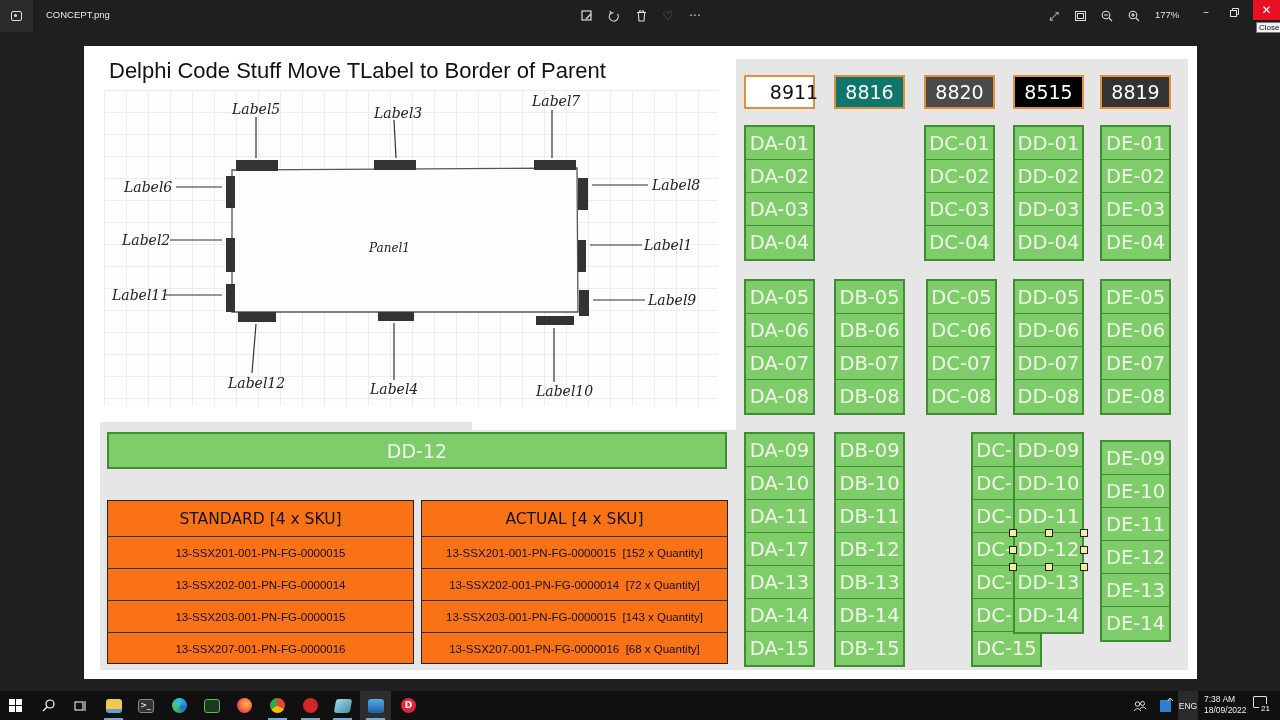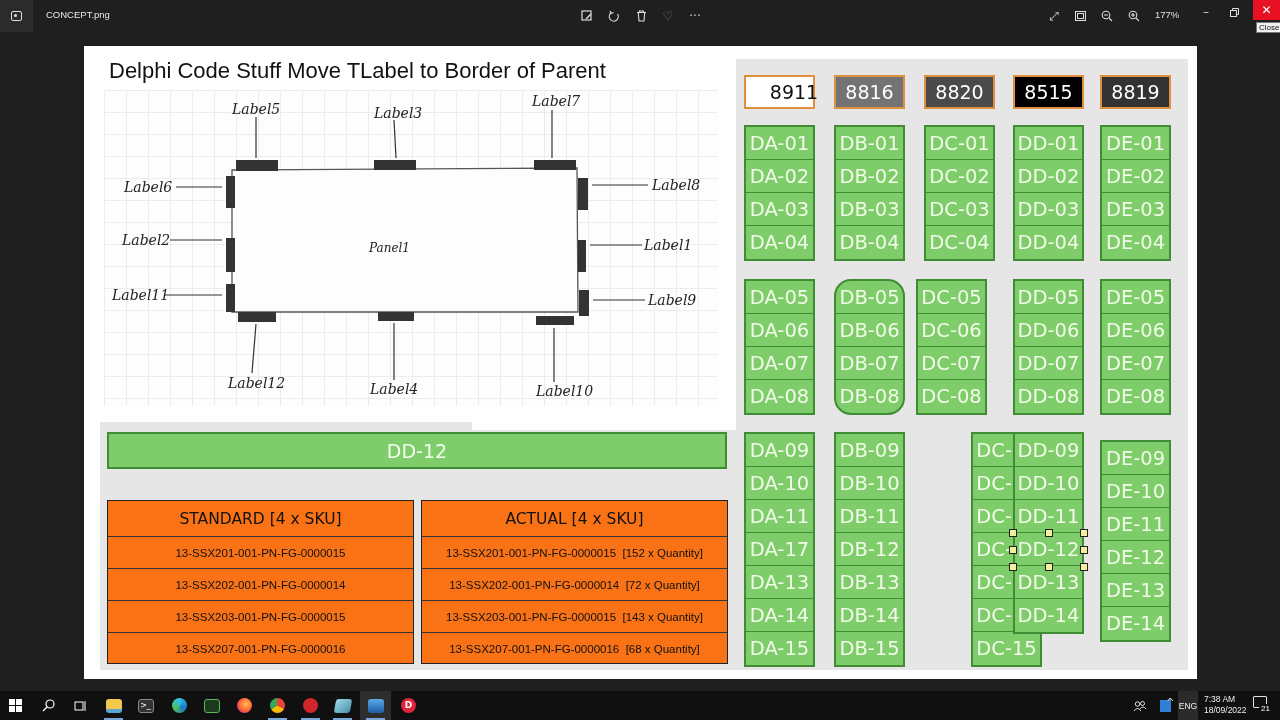--- a/index.html
+++ b/index.html
@@ -201,28 +201,22 @@
       </div>
       <div class="bin-group" style="left: 8px; top: 373px;">
         <div class="bin">DA-09</div>
         <div class="bin">DA-10</div>
         <div class="bin">DA-11</div>
         <div class="bin">DA-17</div>
         <div class="bin">DA-13</div>
         <div class="bin">DA-14</div>
         <div class="bin">DA-15</div>
       </div>
-      <div class="dept" style="left: 98px; background: #737373; color: rgb(255, 255, 255);">8816</div>
-      <div class="bin-group" style="left: 98px; top: 66px;">
-        <div class="bin">DB-01</div>
-        <div class="bin">DB-02</div>
-        <div class="bin">DB-03</div>
-        <div class="bin">DB-04</div>
-      </div>
-      <div class="bin-group" style="left: 98px; top: 220px; border-radius: 17px;">
+      <div class="dept" style="left: 98px; background: #0f766e; color: rgb(255, 255, 255);">8816</div>
+      <div class="bin-group" style="left: 98px; top: 220px;">
         <div class="bin">DB-05</div>
         <div class="bin">DB-06</div>
         <div class="bin">DB-07</div>
         <div class="bin">DB-08</div>
       </div>
       <div class="bin-group" style="left: 98px; top: 373px;">
         <div class="bin">DB-09</div>
         <div class="bin">DB-10</div>
         <div class="bin">DB-11</div>
         <div class="bin">DB-12</div>
@@ -230,21 +224,21 @@
         <div class="bin">DB-14</div>
         <div class="bin">DB-15</div>
       </div>
       <div class="dept" style="left: 188px; background: rgb(74, 74, 74); color: rgb(255, 255, 255);">8820</div>
       <div class="bin-group" style="left: 188px; top: 66px;">
         <div class="bin">DC-01</div>
         <div class="bin">DC-02</div>
         <div class="bin">DC-03</div>
         <div class="bin">DC-04</div>
       </div>
-      <div class="bin-group" style="left: 180px; top: 220px;">
+      <div class="bin-group" style="left: 190px; top: 220px;">
         <div class="bin">DC-05</div>
         <div class="bin">DC-06</div>
         <div class="bin">DC-07</div>
         <div class="bin">DC-08</div>
       </div>
       <div class="bin-group" style="left: 188px; top: 373px; margin-left: 47px;">
         <div class="bin">DC-09</div>
         <div class="bin">DC-10</div>
         <div class="bin">DC-11</div>
         <div class="bin">DC-12</div>

